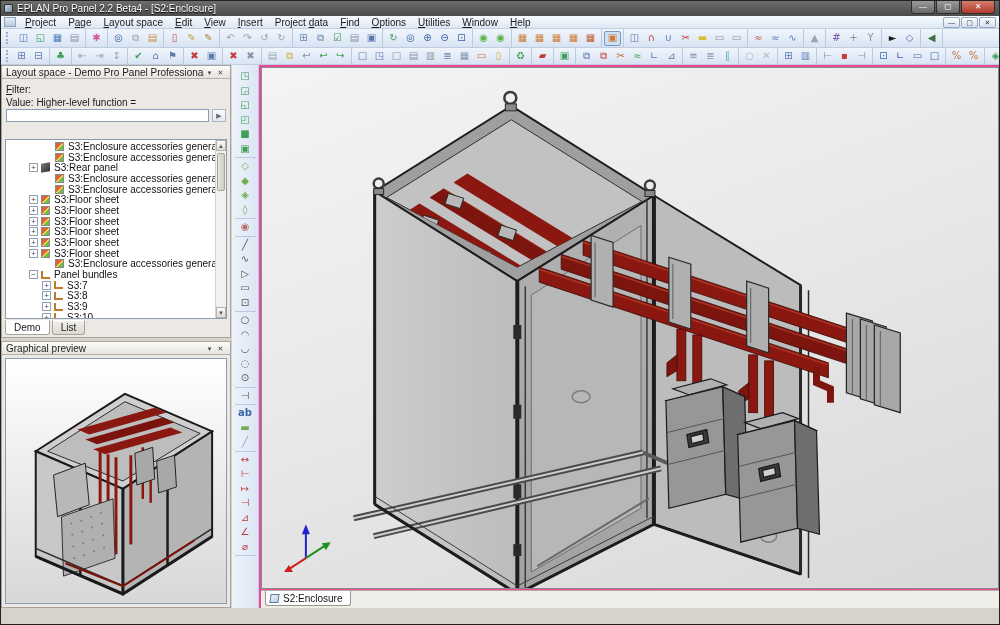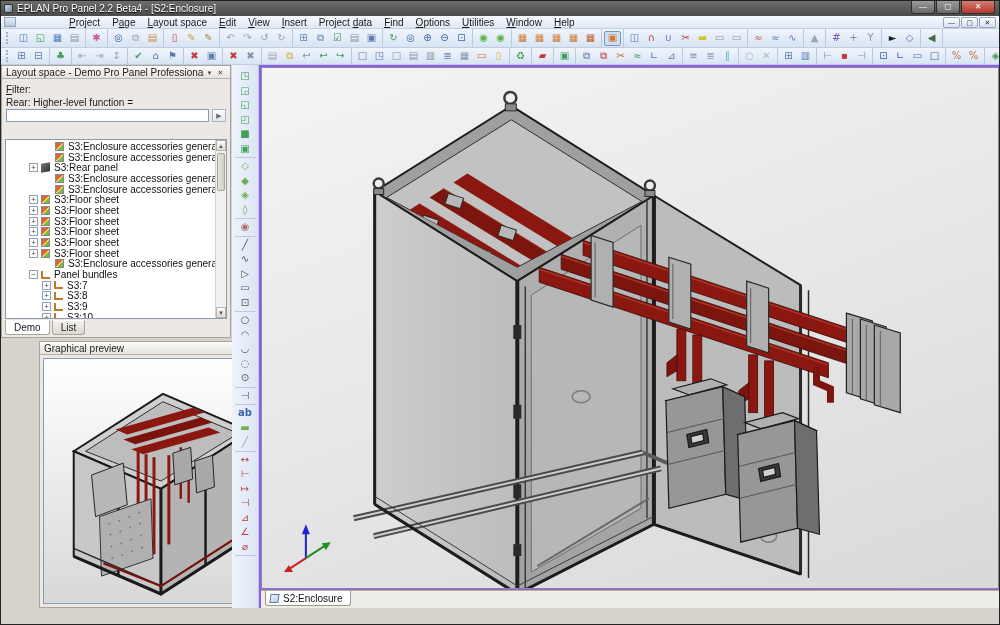--- a/index.html
+++ b/index.html
@@ -40,21 +40,21 @@
   .tbtn{width:17px;height:15px;display:flex;align-items:center;justify-content:center;
     font-size:10px;line-height:1;cursor:default;border:1px solid transparent;border-radius:2px;font-family:"DejaVu Sans",sans-serif;}
   .tbtn.pressed{border-color:#7a96c2;background:#cfe0f5;}
 
   
   #workspace{position:absolute;left:0;top:64px;width:1000px;height:543px;}
 
   
   .panel{position:absolute;left:0;width:230px;background:#ece9e4;border:1px solid #a8a49c;}
   #panel-layout{top:0;height:273px;}
-  #panel-preview{top:276px;height:267px;margin-left:38px;}
+  #panel-preview{top:276px;height:267px;}
   .phead{height:13px;background:linear-gradient(#fcfcfb,#e6e3dd);border-bottom:1px solid #b5b1a8;
     display:flex;align-items:center;padding:0 4px;color:#222;}
   .phead .ph-title{flex:1;white-space:nowrap;overflow:hidden;}
   .ph-btn{width:11px;height:10px;font-size:7px;line-height:9px;text-align:center;color:#444;border:1px solid transparent;}
 
   #filter-block{padding:3px 4px 2px 4px;}
   .flabel{display:block;margin:2px 0 1px 0;color:#1a1a1a;}
   .flabel u{text-decoration:underline;}
   #filter-row{display:flex;align-items:center;}
   #filter-combo{flex:0 0 148px;height:14px;background:#fff;border:1px solid #8b9bb5;display:flex;align-items:center;}
@@ -90,21 +90,21 @@
     background:linear-gradient(#ffffff,#dcdcdc);}
 
   
   #side-tb{position:absolute;left:231px;top:0;width:27px;height:543px;
     background:linear-gradient(90deg,#eef3fb,#dbe5f3);border-right:1px solid #c0cde0;
     display:flex;flex-direction:column;align-items:center;padding-top:3px;}
   .vgroup{display:flex;flex-direction:column;align-items:center;border-bottom:1px solid #bccadd;padding:1px 0;width:21px;}
   .vbtn{width:18px;height:14.5px;display:flex;align-items:center;justify-content:center;font-size:10px;line-height:1;font-family:"DejaVu Sans",sans-serif;}
 
   
-  #viewport{position:absolute;left:258px;top:0;right:0;height:543px;background:#8b5cf6;}
+  #viewport{position:absolute;left:258px;top:0;right:0;height:543px;background:#ec4899;}
   #scene-wrap{position:absolute;left:2px;top:2px;right:2px;bottom:19px;border:1px solid #8a8a8a;
     background:linear-gradient(160deg,#f4f4f4 0%,#e9e9e9 45%,#d9d9d9 100%);}
   #scene{width:100%;height:100%;}
   #vtabs{position:absolute;left:2px;right:2px;bottom:0;height:18px;background:#efede7;border-top:1px solid #b5b1a8;display:flex;align-items:flex-start;padding-left:4px;}
   #vtab{display:flex;align-items:center;height:15px;background:#fff;border:1px solid #9a968e;border-top-color:#9a968e;
     padding:0 8px 0 4px;border-radius:0 0 3px 3px;border-top:none;color:#111;}
   #vtab-icon{width:9px;height:9px;border:1px solid #5a7aa0;background:linear-gradient(135deg,#eef3fa,#b9cce2);margin-right:4px;transform:skewX(-8deg);}
 
   
   #statusbar{position:absolute;left:0;bottom:0;width:100%;height:18px;
@@ -123,21 +123,21 @@
     <span id="title-text">EPLAN Pro Panel 2.2 Beta4 - [S2:Enclosure]</span>
     <div id="win-controls">
       <div class="wbtn">—</div>
       <div class="wbtn">▢</div>
       <div class="wbtn close">✕</div>
     </div>
   </div>
 
   <div id="menubar">
     <div id="menu-sys"></div>
-    <div id="menu-items" style="display:flex;margin-left:44px;">
+    <div id="menu-items" style="display:flex;">
         <span class="menu-item"><u>P</u>roject</span>
         <span class="menu-item">P<u>a</u>ge</span>
         <span class="menu-item"><u>L</u>ayout space</span>
         <span class="menu-item"><u>E</u>dit</span>
         <span class="menu-item"><u>V</u>iew</span>
         <span class="menu-item"><u>I</u>nsert</span>
         <span class="menu-item">Project <u>d</u>ata</span>
         <span class="menu-item"><u>F</u>ind</span>
         <span class="menu-item"><u>O</u>ptions</span>
         <span class="menu-item"><u>U</u>tilities</span>
@@ -334,21 +334,21 @@
   <div id="workspace">
 
     <div id="panel-layout" class="panel">
       <div class="phead">
         <span class="ph-title">Layout space - Demo Pro Panel Professional 2012 Kupfer Fertig</span>
         <span class="ph-btn">▾</span>
         <span class="ph-btn">✕</span>
       </div>
       <div id="filter-block">
         <span class="flabel"><u>F</u>ilter:</span>
-        <span class="flabel">Rear: Higher-level function =</span>
+        <span class="flabel">Value: Higher-level function =</span>
         <div id="value-row">
           <div id="value-input"></div>
           <div id="value-btn">▶</div>
         </div>
       </div>
       <div id="tree-box">
         <div id="tree">
             <div class="trow" style="padding-left: 49px;">
               <span class="ticon ti-fn"></span>
               <span>S3:Enclosure accessories general</span>

